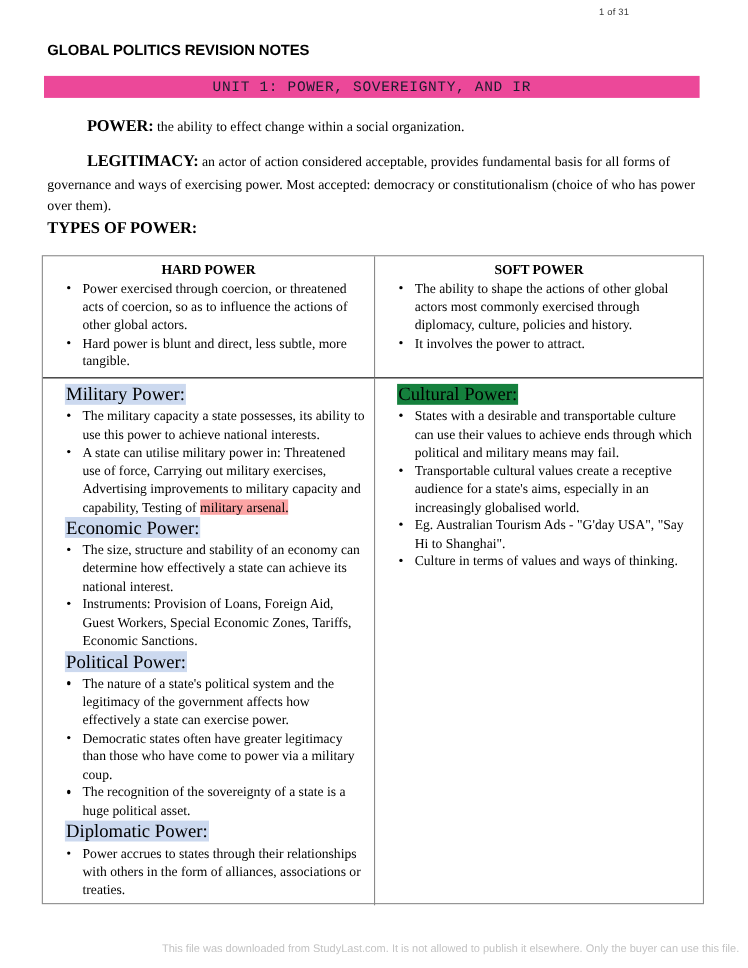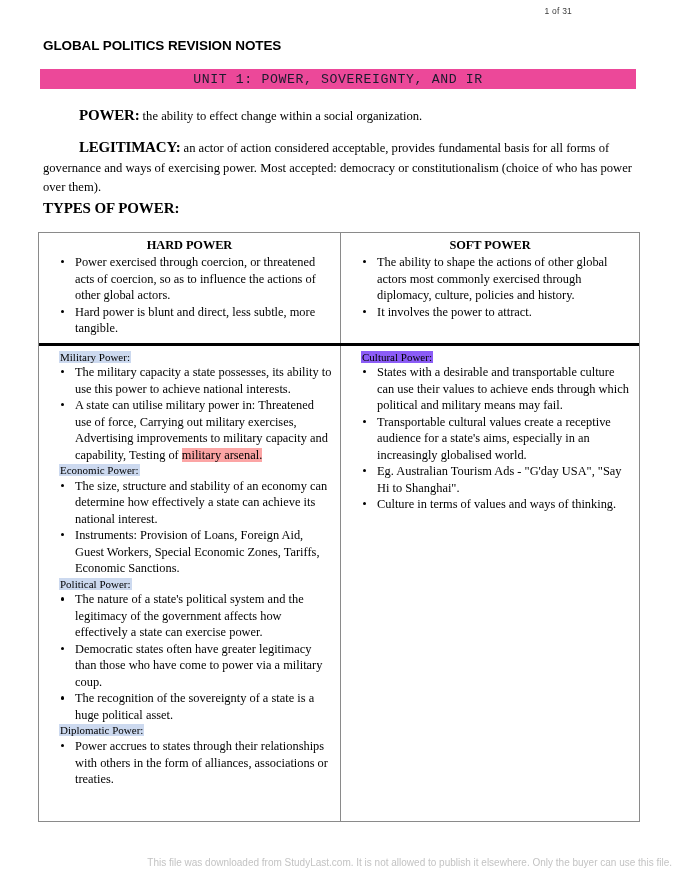--- a/index.html
+++ b/index.html
@@ -103,21 +103,21 @@
     box-sizing: border-box;
     display: flex;
     flex-direction: column;
     background: #ffffff;
   }
   .table-row {
     display: flex;
     flex-direction: row;
   }
   .table-row.header-row {
-    border-bottom: 3px solid #000000;
+    border-bottom: 1px solid #000000;
   }
   .table-row.body-row {
     flex: 1 1 auto;
   }
   .cell {
     box-sizing: border-box;
     padding: 4px 8px 6px 8px;
   }
   .cell.left {
     width: 303px;
@@ -153,30 +153,30 @@
     position: absolute;
     left: 14px;
     top: 6px;
     width: 3.2px;
     height: 3.2px;
     background: #000000;
     border-radius: 50%;
   }
 
   .sub-heading {
-    font-size: 11px;
+    font-size: 17px;
     line-height: 1.33;
     margin: 0 0 0 12px;
     display: block;
   }
   .sub-heading > span {
     padding: 0 1px;
   }
   .hl-blue { background: #ccd9ef; }
-  .hl-pink { background: #8b5cf6; }
+  .hl-pink { background: #15803d; }
 
   .inline-hl-blue { background: #fca5a5; }
 
   .group { margin: 0 0 0 0; }
 
   
   .footer-note {
     position: absolute;
     left: 8px;
     top: 857px;

